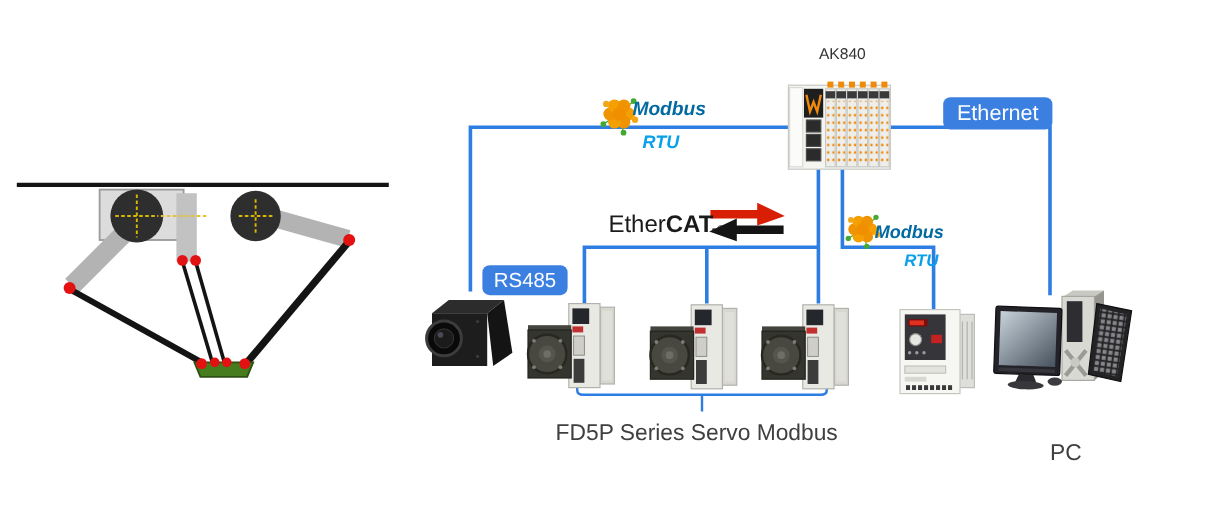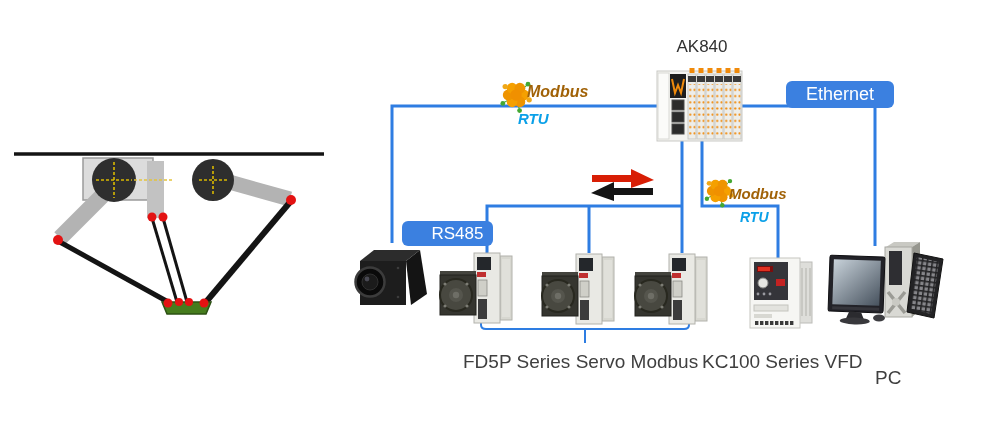--- a/index.html
+++ b/index.html
@@ -1,32 +1,32 @@
 <!DOCTYPE html>
 <html><head>
 <meta charset="utf-8">
 <style>
   html,body{margin:0;padding:0;background:#fff;}
   #root{position:relative;width:1005px;height:425px;background:#ffffff;overflow:hidden;
         font-family:"Liberation Sans",sans-serif;}
   #scene{position:absolute;left:0;top:0;z-index:1;}
   .lbl{position:absolute;z-index:3;color:#3f3f3f;white-space:nowrap;}
-  .ak-label{left:660px;top:37px;width:84px;text-align:center;font-size:17px;color:#313131;}
+  .ak-label{left:660px;top:37px;width:84px;text-align:center;font-size:13px;color:#313131;}
   .cam-label{left:302px;top:306px;font-size:18px;}
   .servo-label{left:463px;top:351px;font-size:19px;}
   .vfd-label{left:702px;top:351px;font-size:19px;}
   .pc-label{left:875px;top:367px;font-size:19px;}
   .badge{position:absolute;z-index:3;display:flex;align-items:center;justify-content:center;
          background:#3b80e0;color:#ffffff;border-radius:6px;}
-  .badge-ethernet{left:786px;top:81px;width:108px;height:27px;font-size:18px;}
-  .badge-rs485{left:402px;top:221px;width:71px;height:25px;font-size:17px;padding-left:20px;}
-  .modbus-text{position:absolute;z-index:3;font-style:italic;font-weight:bold;color:#a16207;}
+  .badge-ethernet{left:786px;top:81px;width:91px;height:27px;font-size:18px;}
+  .badge-rs485{left:402px;top:221px;width:71px;height:25px;font-size:17px;}
+  .modbus-text{position:absolute;z-index:3;font-style:italic;font-weight:bold;color:#0369a1;}
   .modbus1{left:527px;top:83px;font-size:16px;}
   .modbus2{left:729px;top:185px;font-size:15px;}
-  .rtu-text{position:absolute;z-index:3;font-style:italic;font-weight:bold;color:#0aa0e8;text-align:left;}
+  .rtu-text{position:absolute;z-index:3;font-style:italic;font-weight:bold;color:#0aa0e8;text-align:right;}
   .rtu1{left:518px;top:110px;width:48px;font-size:15px;}
   .rtu2{left:740px;top:209px;width:42px;font-size:14px;}
   .ethercat{position:absolute;z-index:3;left:507px;top:176px;font-size:20px;color:#1a1a1a;}
   .ec-light{font-weight:normal;}
   .ec-bold{font-weight:bold;}
   .ec-reg{font-size:8px;vertical-align:baseline;}
 </style>
 </head>
 <body>
 
@@ -248,17 +248,17 @@
   <div class="lbl ak-label">AK840</div>
 
   <div class="badge badge-ethernet">Ethernet</div>
   <div class="badge badge-rs485">RS485</div>
 
   <div class="modbus-text modbus1">Modbus</div>
   <div class="rtu-text rtu1">RTU</div>
   <div class="modbus-text modbus2">Modbus</div>
   <div class="rtu-text rtu2">RTU</div>
 
+  <div class="ethercat"><span class="ec-light">Ether</span><span class="ec-bold">CAT.</span><span class="ec-reg">®</span></div>
 
   <div class="lbl servo-label">FD5P Series Servo Modbus</div>
-  <div class="lbl vfd-label">KC100 Series VFD</div>
   <div class="lbl pc-label">PC</div>
 </div>
 
 </body></html>

